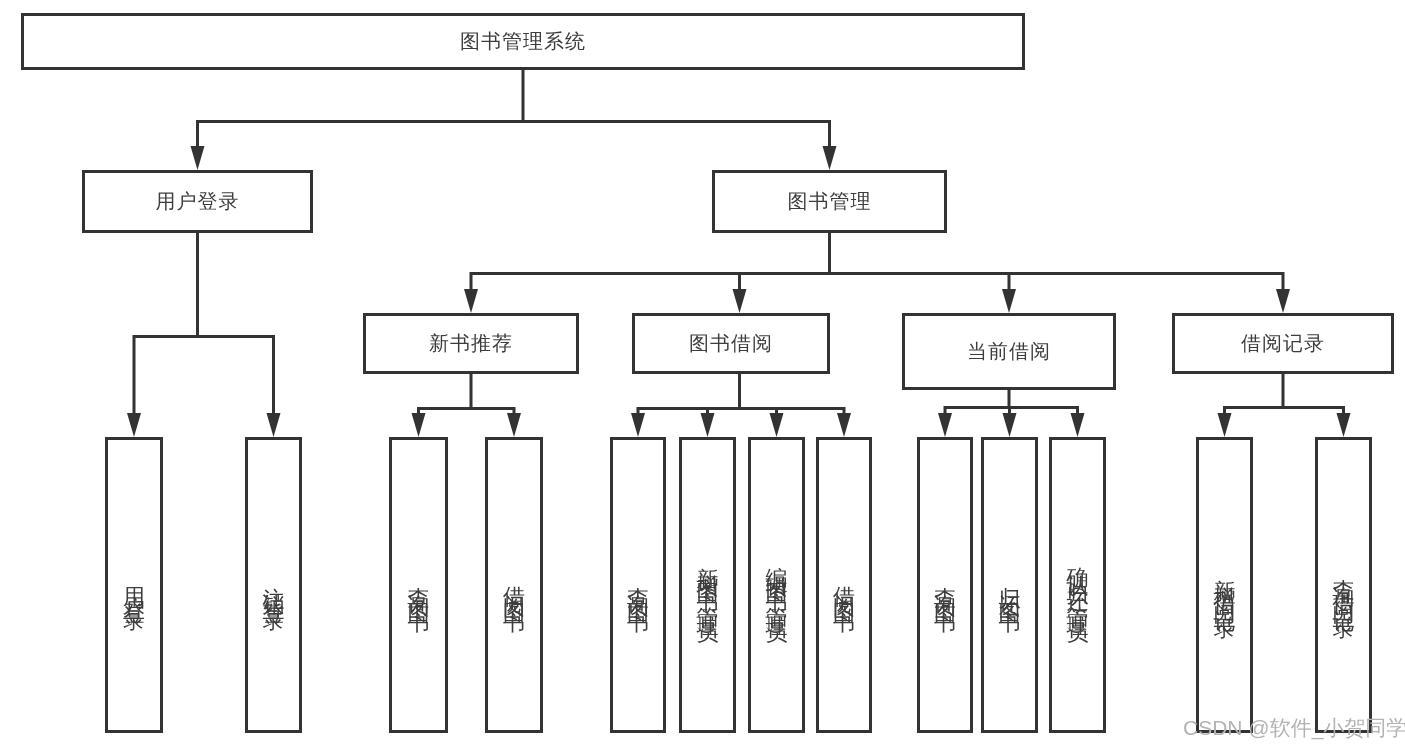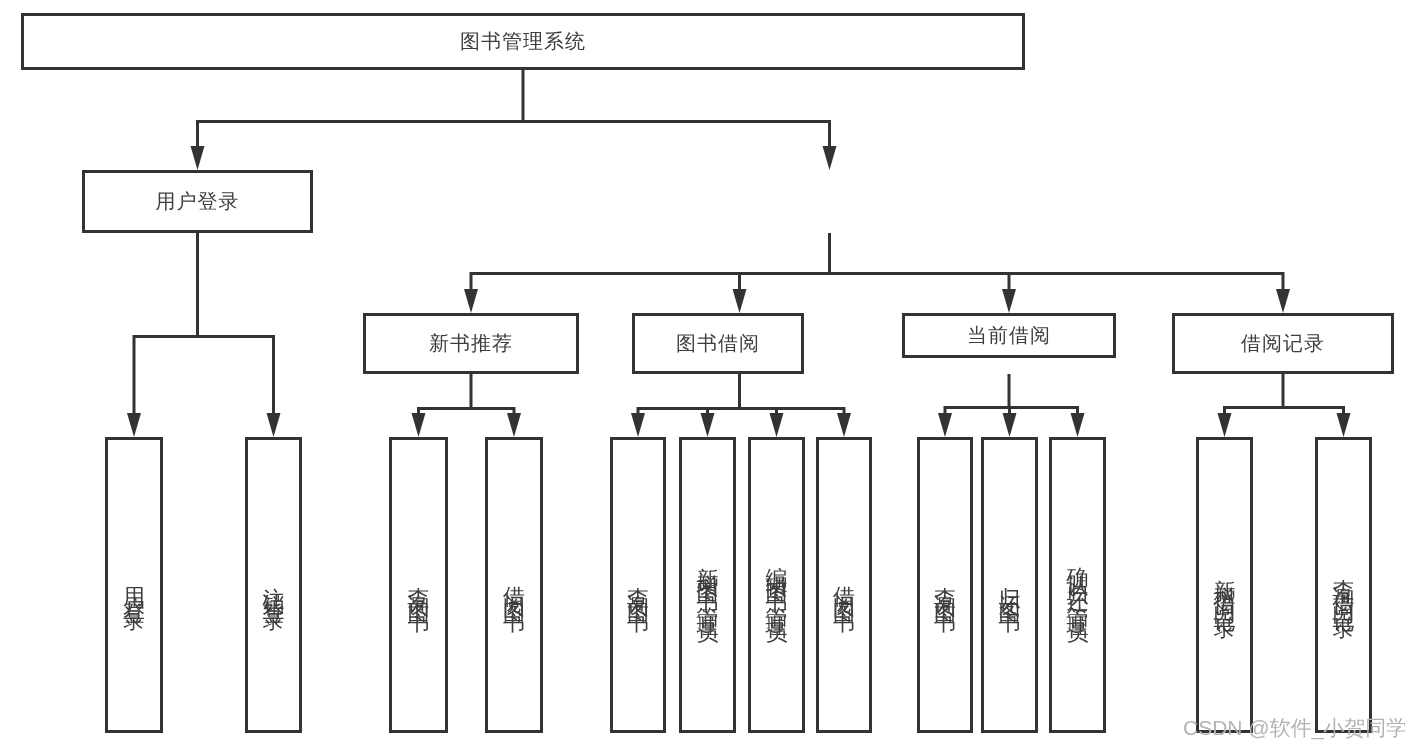--- a/index.html
+++ b/index.html
@@ -100,28 +100,31 @@
     </g>
   </svg>
 
   <div class="node h" style="left:21px; top:13px; width:1004px; height:57px">
     <span>图书管理系统</span>
   </div>
 
   <div class="node h" style="left:82px; top:170px; width:231px; height:63px">
     <span>用户登录</span>
   </div>
+  <div class="node h" style="left:712px; top:170px; width:235px; height:63px">
+    <span>图书管理</span>
+  </div>
 
   <div class="node h" style="left:363px; top:313px; width:216px; height:61px">
     <span>新书推荐</span>
   </div>
-  <div class="node h" style="left:632px; top:313px; width:172px; height:61px">
+  <div class="node h" style="left:632px; top:313px; width:198px; height:61px">
     <span>图书借阅</span>
   </div>
-  <div class="node h" style="left:902px; top:313px; width:214px; height:45px">
+  <div class="node h" style="left:902px; top:313px; width:214px; height:77px">
     <span>当前借阅</span>
   </div>
   <div class="node h" style="left:1172px; top:313px; width:222px; height:61px">
     <span>借阅记录</span>
   </div>
 
   <div class="node v" style="left:105px; top:437px; width:58px; height:296px">
     <span>用户登录</span>
   </div>
   <div class="node v" style="left:245px; top:437px; width:57px; height:296px">

